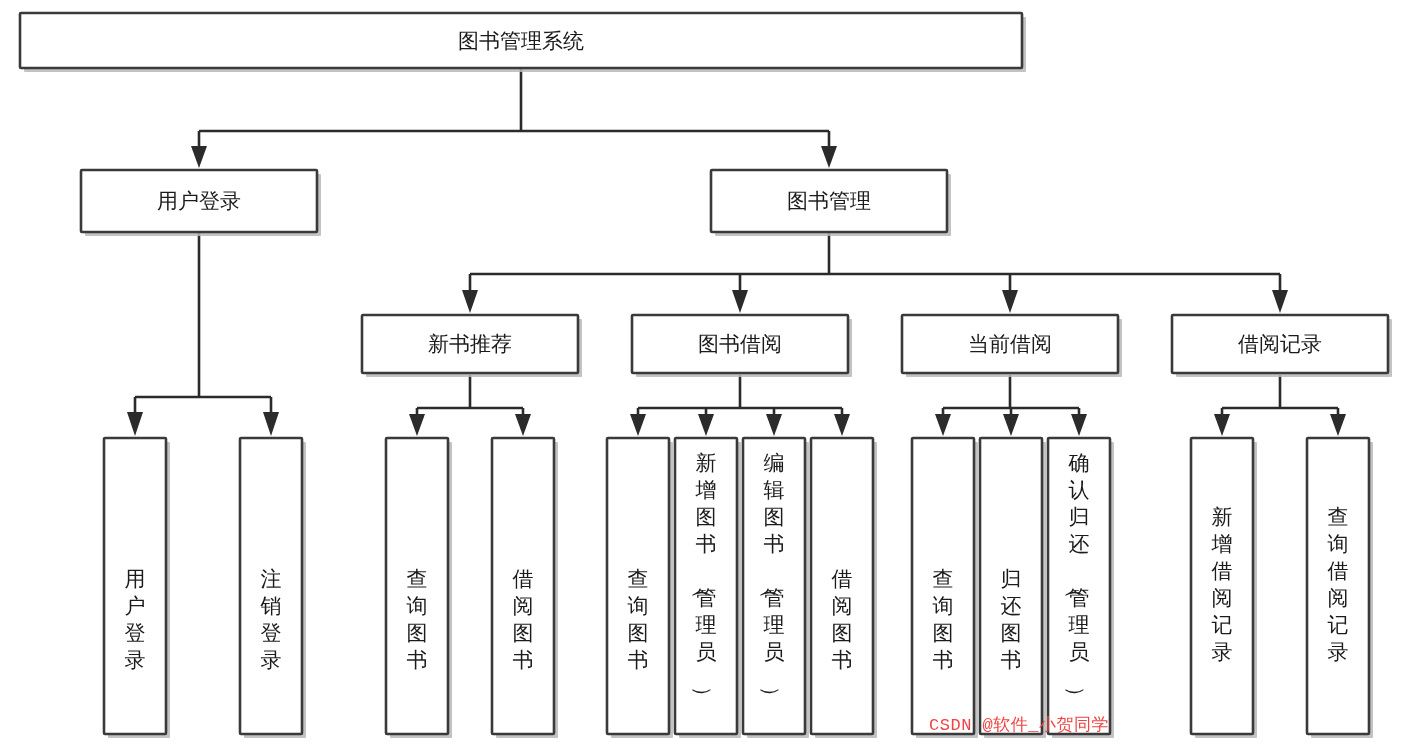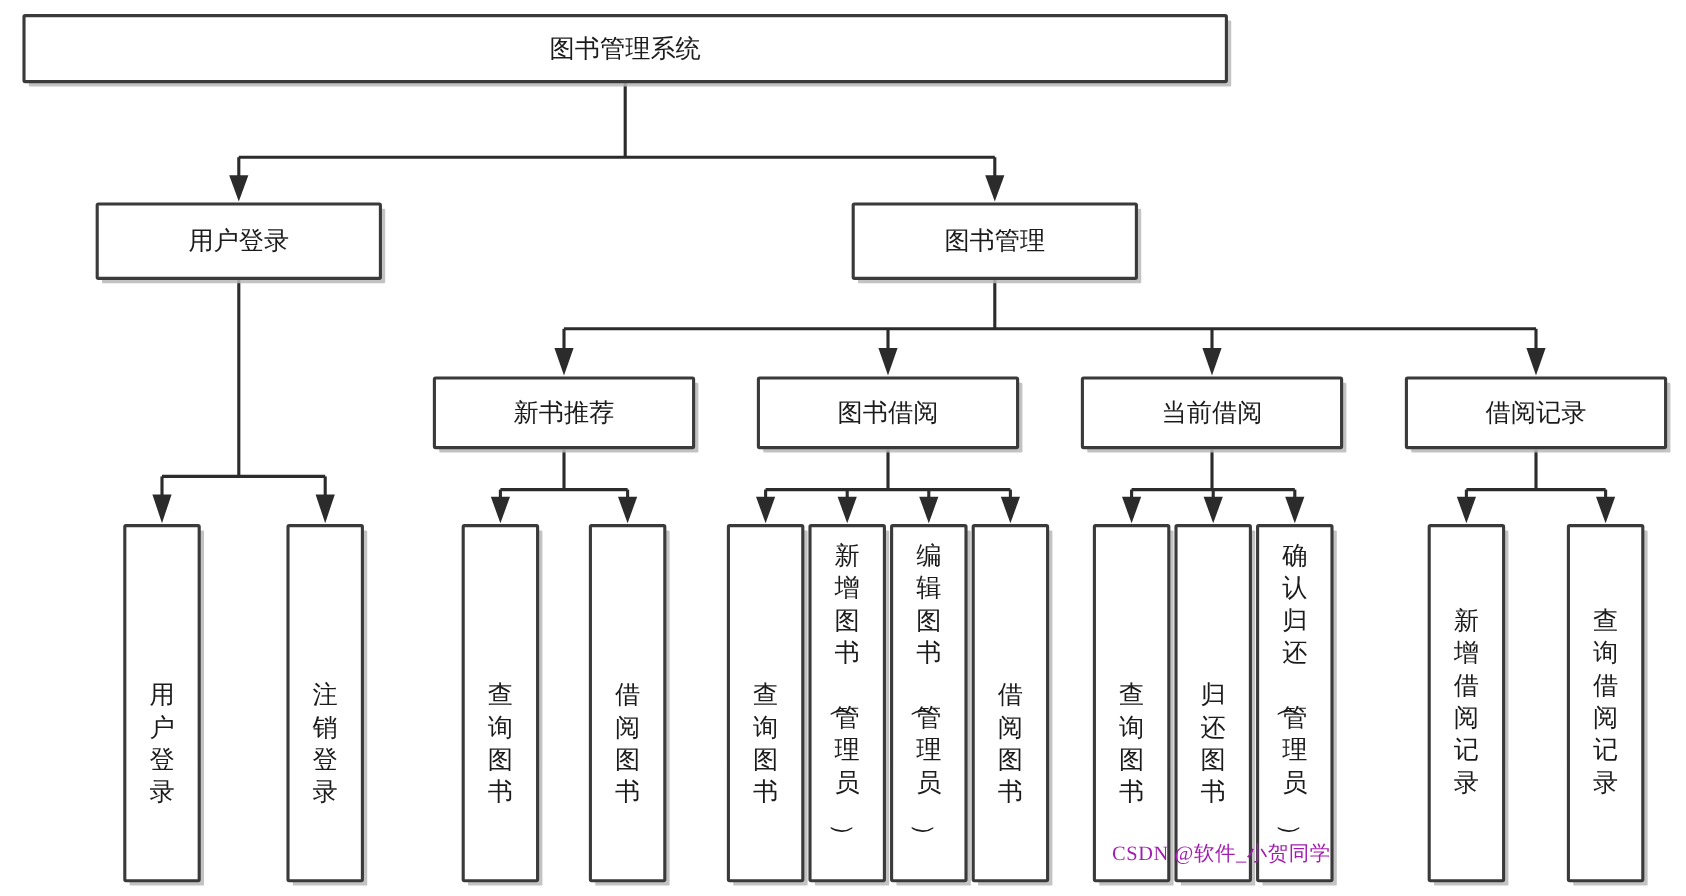--- a/index.html
+++ b/index.html
@@ -58,24 +58,24 @@
   .node-label-v {
     font-family: "DejaVu Sans", "Liberation Sans", sans-serif;
     font-size: 21px;
     fill: #1b1b1b;
     text-anchor: middle;
     white-space: pre;
   }
   .watermark-text {
     position: absolute;
     right: 12px;
-    bottom: 24px;
-    font-family: Liberation Serif, serif;
+    bottom: 11px;
+    font-family: Liberation Mono, monospace;
     font-size: 17px;
-    color: #a21caf;
+    color: #ef4444;
     letter-spacing: 0.5px;
     user-select: none;
     white-space: nowrap;
   }
 </style>
 </head>
 <body>
 
 <div id="diagram-root">
 

